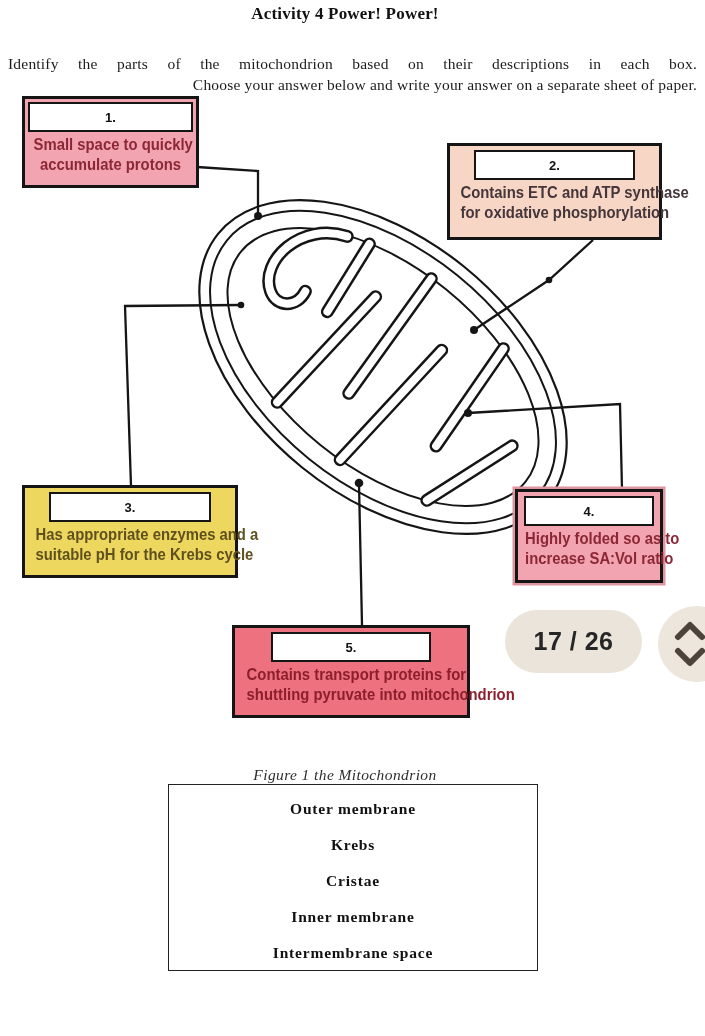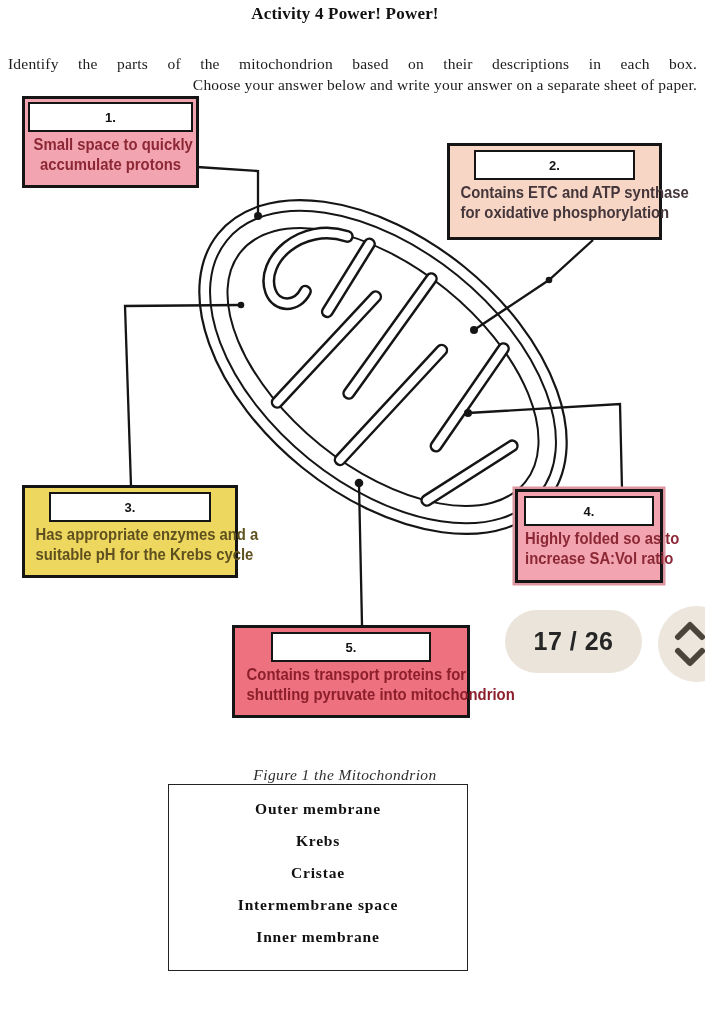--- a/index.html
+++ b/index.html
@@ -62,25 +62,26 @@
   
   .caption{
     position:absolute;left:0;top:746px;width:690px;
     text-align:center;
     font-style:italic;font-size:15.5px;color:#2e2e2e;
     letter-spacing:0.4px;
     margin-top:20px;
   }
   
   .answer-box{
-    position:absolute;left:168px;top:784px;width:300px;height:187px;
+    position:absolute;left:168px;top:784px;width:370px;height:187px;
     border:1.6px solid #222;
     box-sizing:border-box;
     display:flex;flex-direction:column;
     padding-top:9px;
+    justify-content:space-between;
   }
   .answer-box .opt{
     height:32px;line-height:30px;
     text-align:center;
     font-weight:bold;font-size:15.5px;color:#111;
     letter-spacing:0.8px;
   }
   
   .pager-pill{
     position:absolute;left:505px;top:610px;width:137px;height:63px;
@@ -187,22 +188,22 @@
       <div>shuttling pyruvate into mitochondrion</div>
     </div>
   </div>
 
   <div class="caption">Figure 1 the Mitochondrion</div>
 
   <div class="answer-box">
     <div class="opt">Outer membrane</div>
     <div class="opt">Krebs</div>
     <div class="opt">Cristae</div>
+    <div class="opt">Inner membrane</div>
     <div class="opt">Intermembrane space</div>
-    <div class="opt">Inner membrane</div>
   </div>
 
   <div class="pager-pill">
     <span>17 / 26</span>
   </div>
 
   <div class="scrubber">
     <svg width="76" height="76" viewBox="0 0 76 76">
       <g stroke="#4c443a" stroke-width="6" fill="none" stroke-linecap="round" stroke-linejoin="round">
         <path d="M 20 31 L 32 19 L 44 31"></path>

